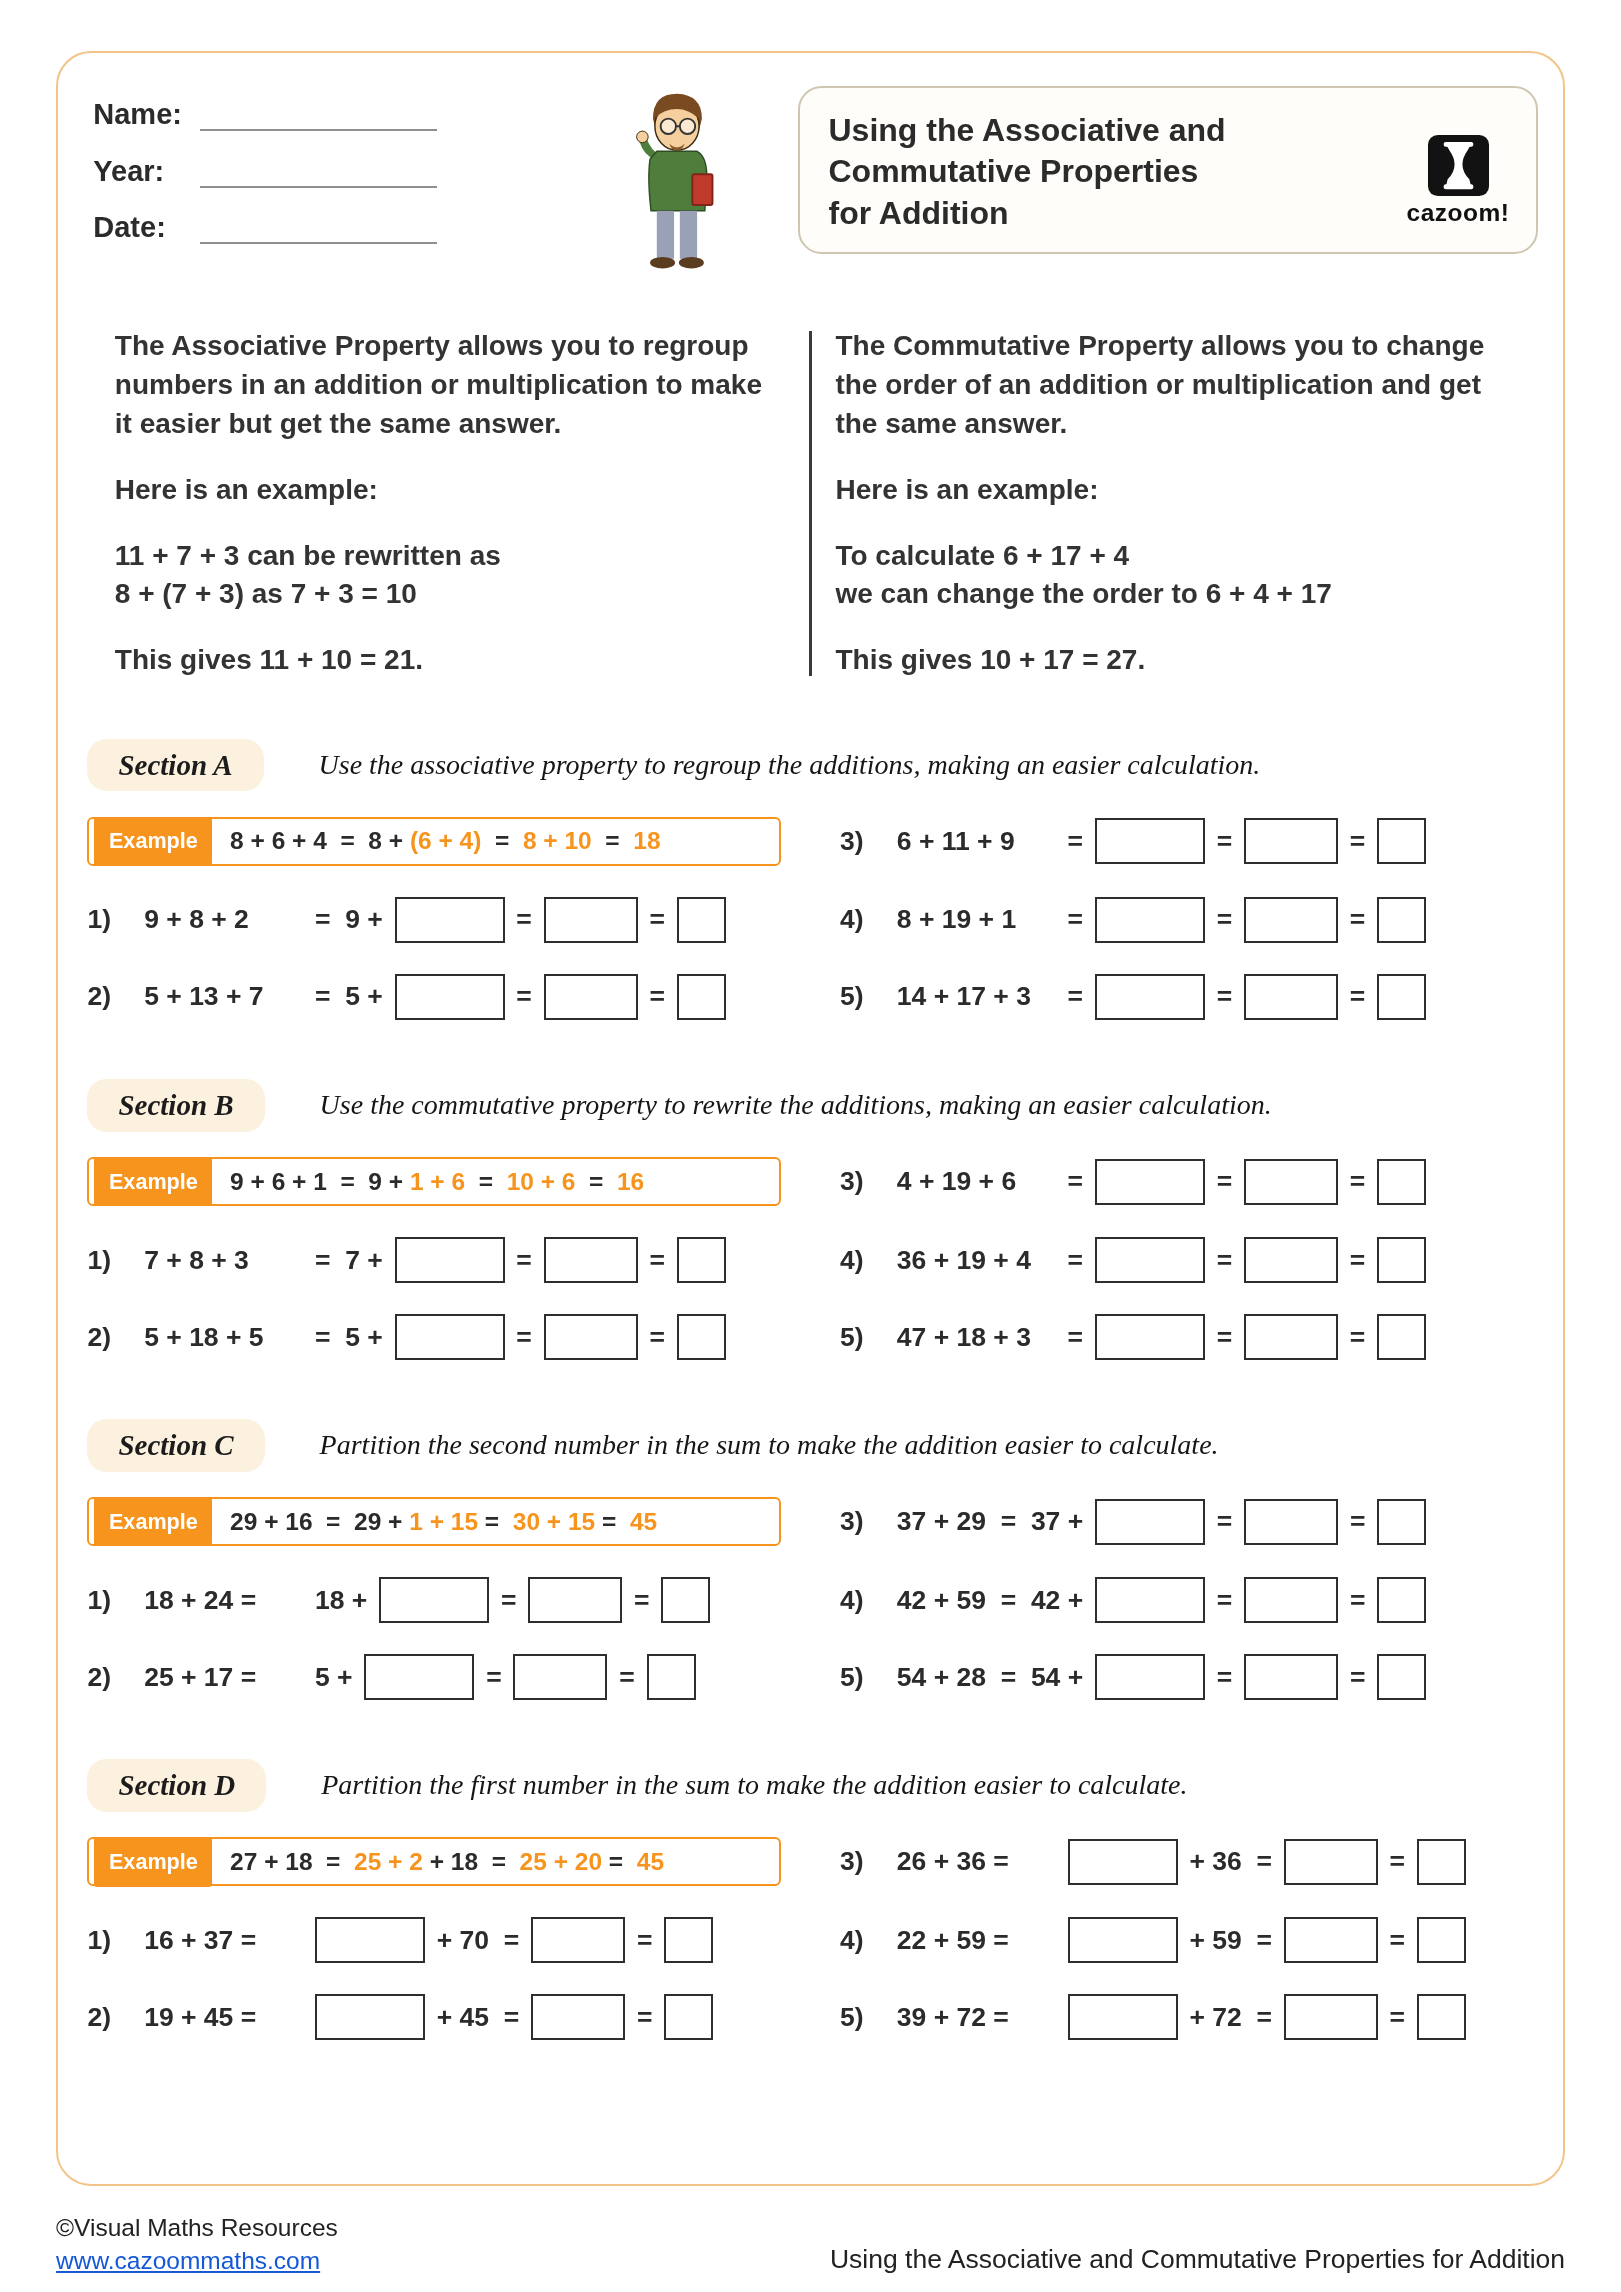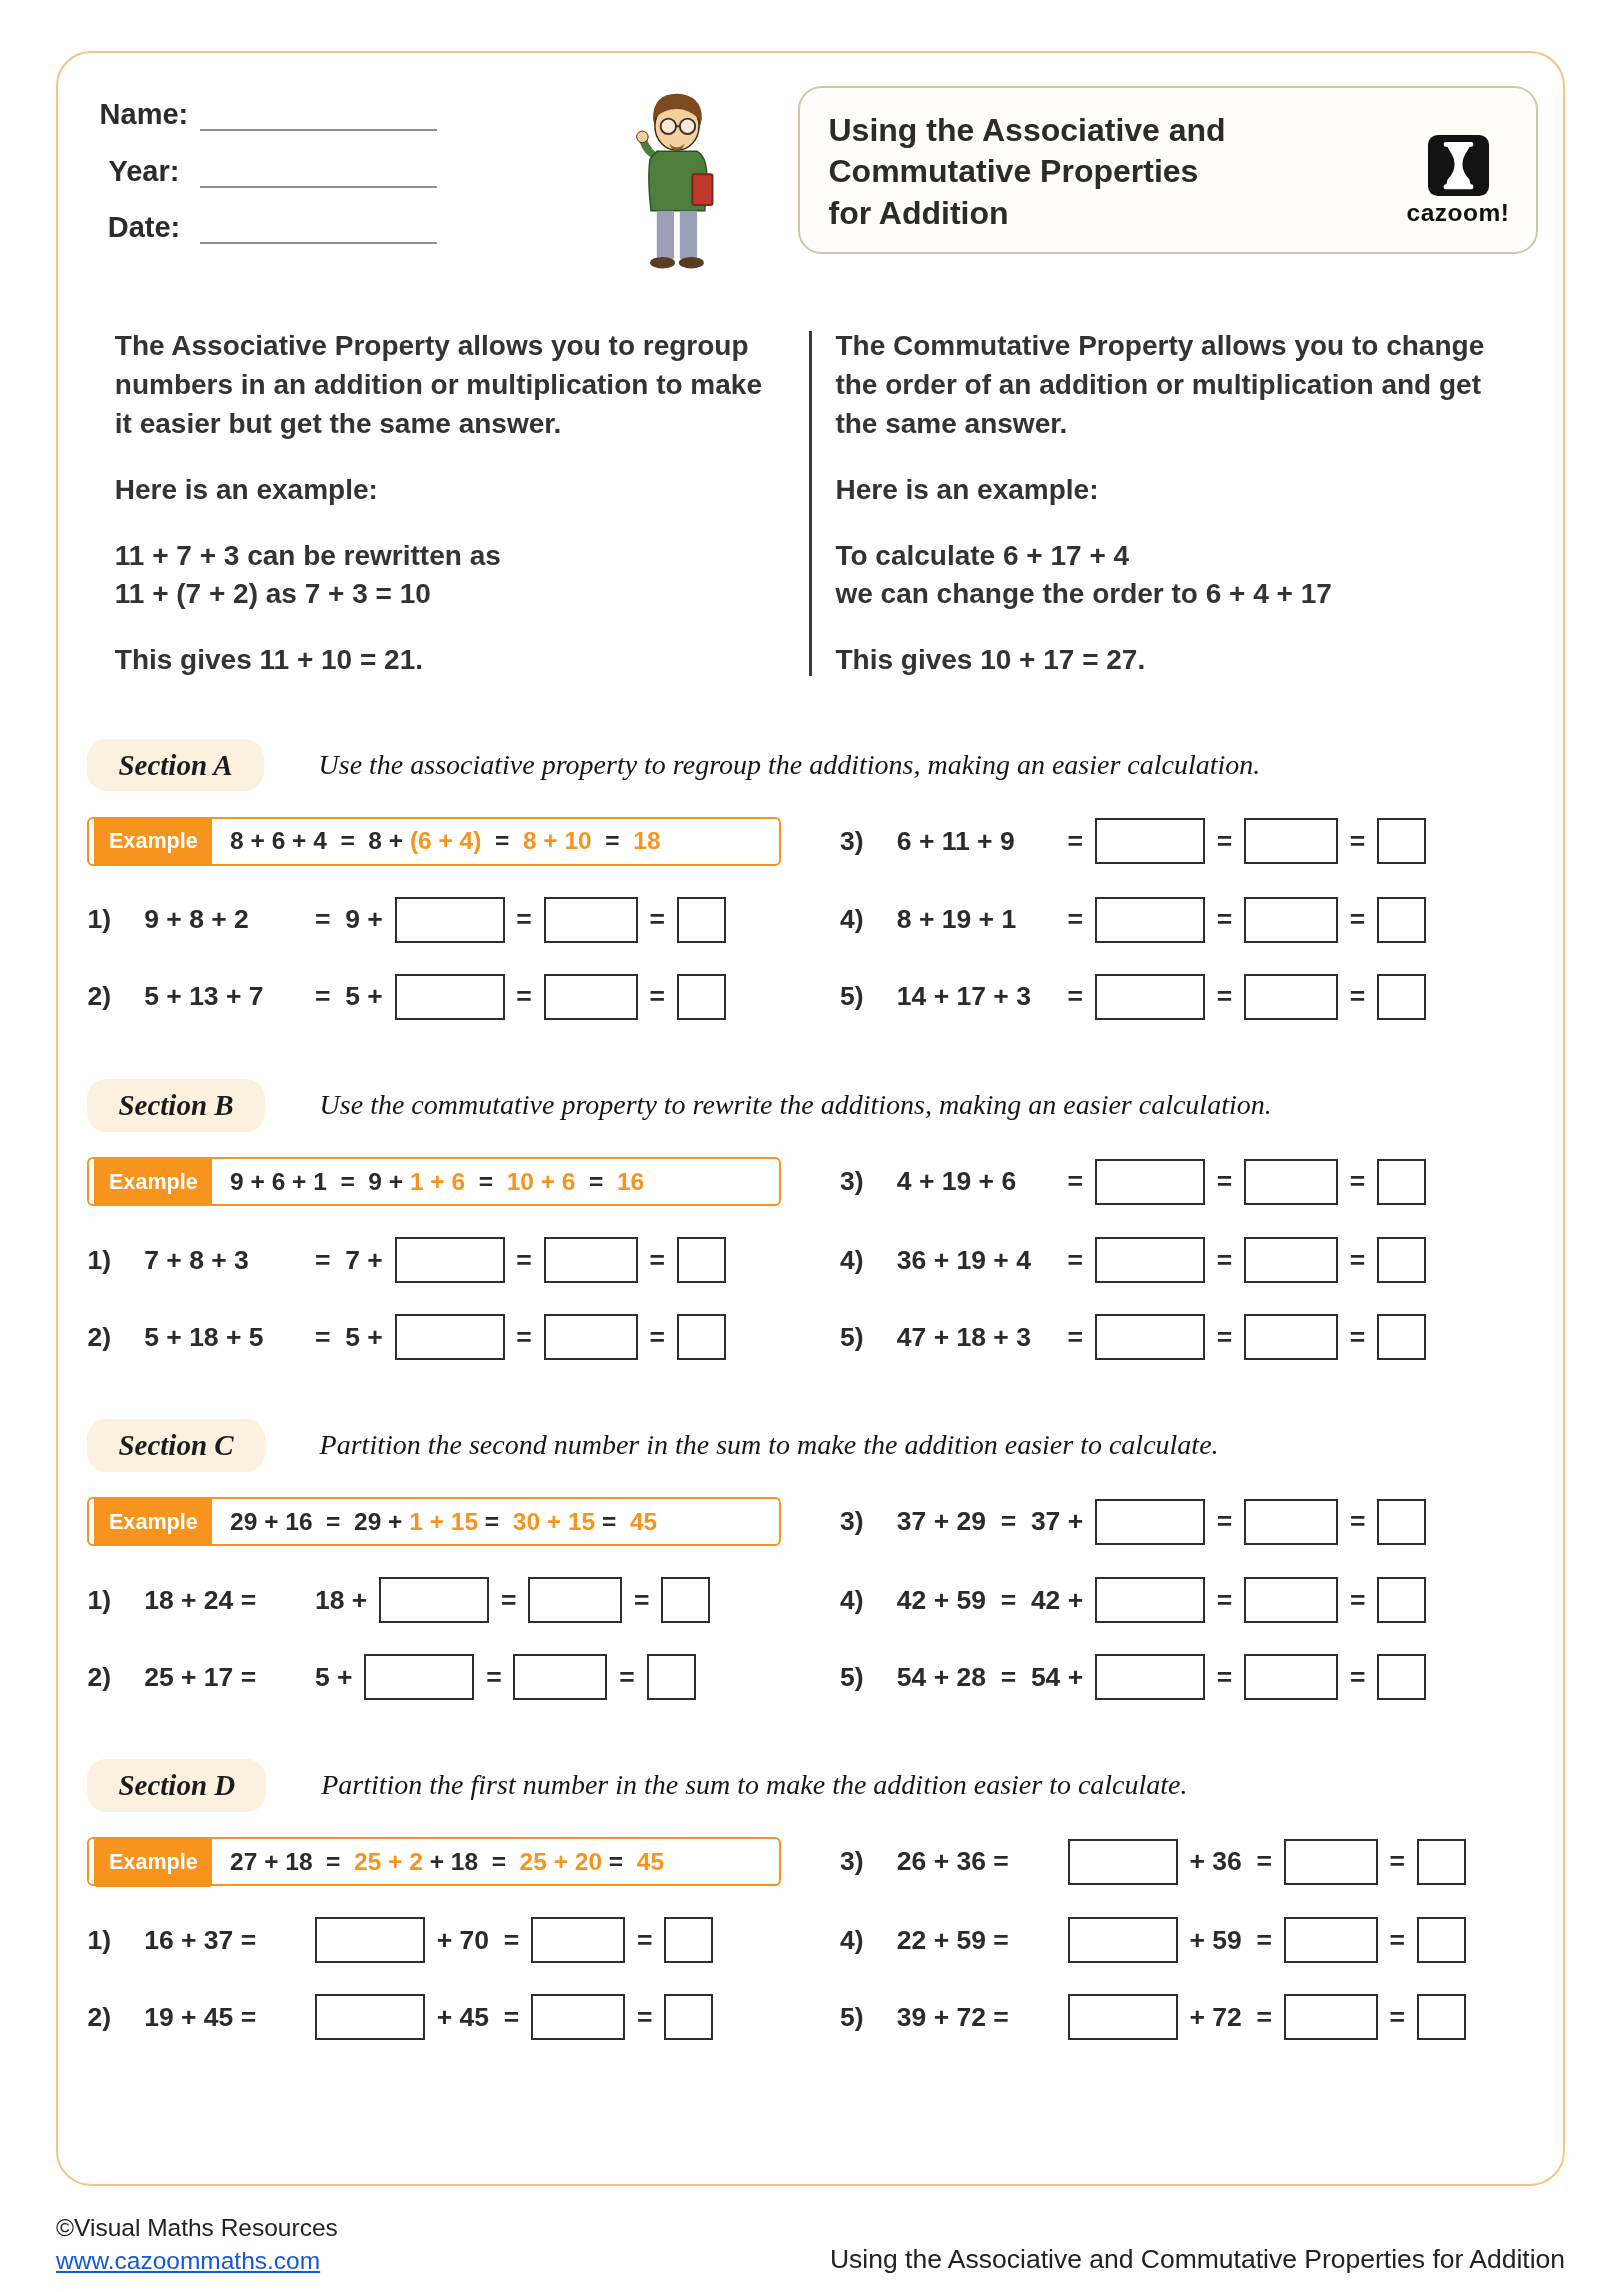--- a/index.html
+++ b/index.html
@@ -19,21 +19,21 @@
     width: 1509px; height: 2135px;
     border: 2.9px solid #f3c488;
     border-radius: 35px;
     padding: 27.4px 25.5px;
     overflow: hidden;
     background: #ffffff;
   }
 
   
   .header { display: flex; align-items: flex-start; margin-top: 5.9px; }
-  .fields { width: 353px; padding-left: 9.8px; padding-top: 11.8px; text-align: center; }
+  .fields { width: 353px; padding-left: 9.8px; padding-top: 11.8px; }
   .field-row { display: flex; align-items: flex-end; margin-bottom: 23.5px; }
   .field-label { font-weight: bold; font-size: 29px; color: #2b2b2b; width: 103px; }
   .field-line { width: 240px; height: 33px; border-bottom: 2px solid #8f8f8f; margin-left: 5.9px; }
 
   .teacher { margin-left: 181px; flex: 0 0 auto; }
 
   .title-box {
     margin-left: auto;
     width: 740px;
     border: 2px solid #cfc6b2;
@@ -187,21 +187,21 @@
         <div class="logo-text">cazoom!</div>
       </div>
     </div>
   </div>
 
   <div class="intro">
     <div class="intro-col">
       <p class="gap-after">The Associative Property allows you to regroup numbers in an addition or multiplication to make it easier but get the same answer.</p>
       <p class="gap-after">Here is an example:</p>
       <p>11 + 7 + 3 can be rewritten as</p>
-      <p>11 + (7 + 2) as 7 + 3 = 10</p>
+      <p>8 + (7 + 3) as 7 + 3 = 10</p>
       <p class="result">This gives 11 + 10 = 21.</p>
     </div>
     <div class="intro-divider"></div>
     <div class="intro-col">
       <p class="gap-after">The Commutative Property allows you to change the order of an addition or multiplication and get the same answer.</p>
       <p class="gap-after">Here is an example:</p>
       <p>To calculate 6 + 17 + 4</p>
       <p>we can change the order to  6 + 4 + 17</p>
       <p class="result">This gives 10 + 17 = 27.</p>
     </div>

